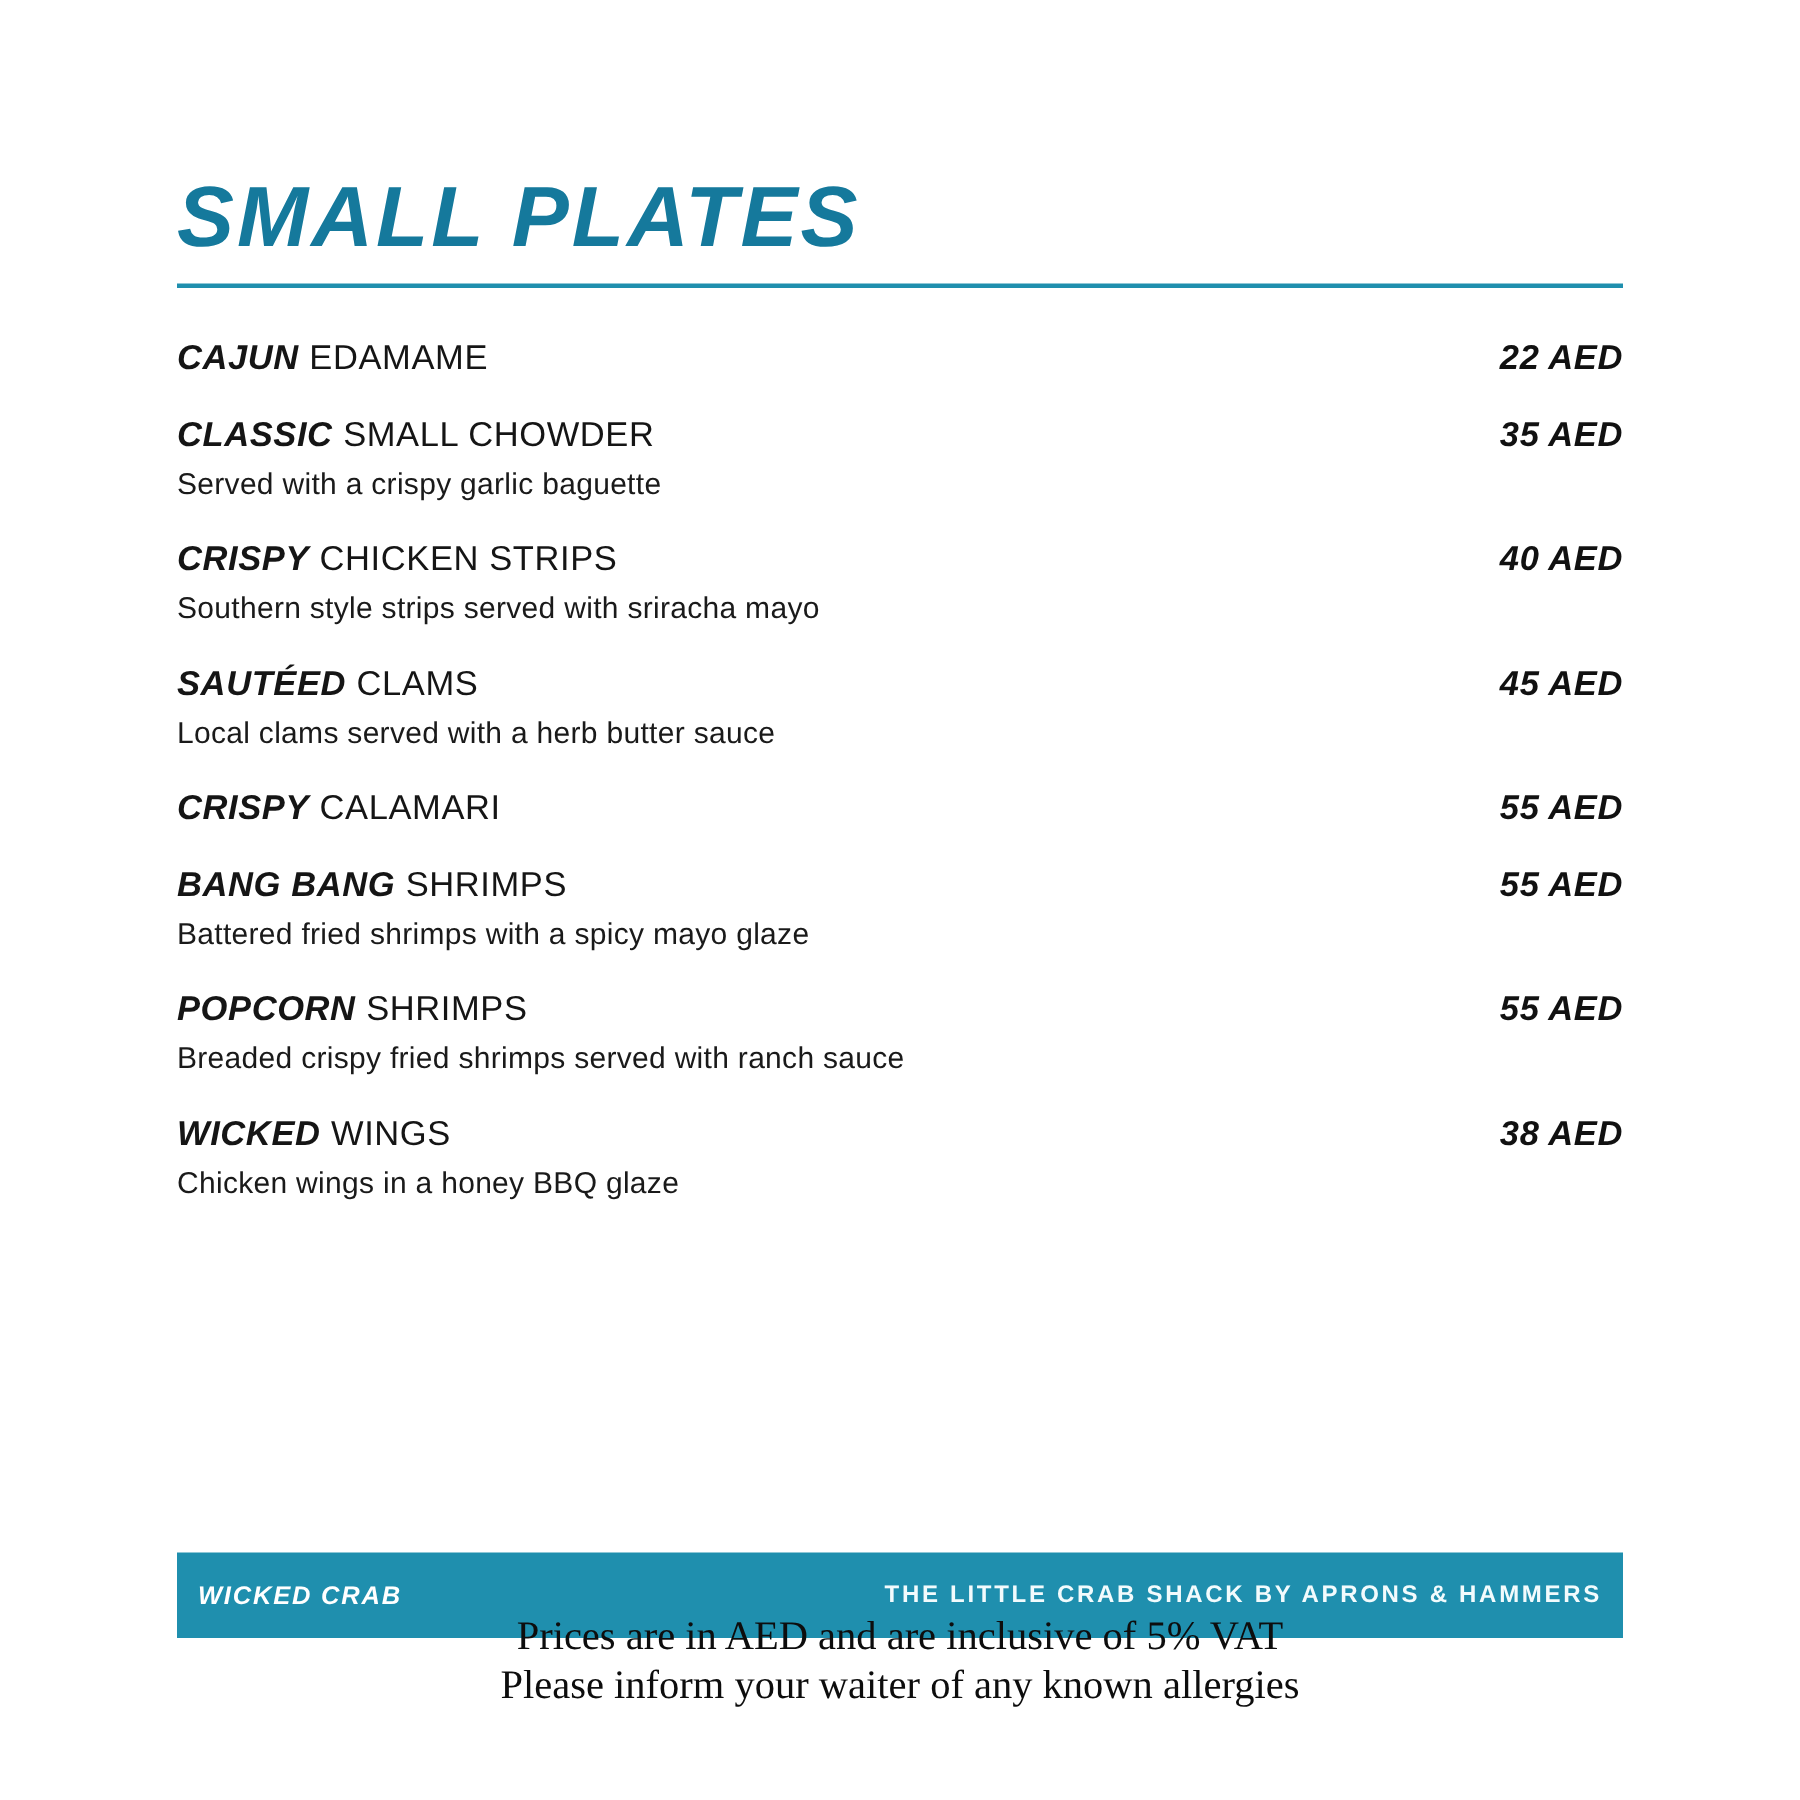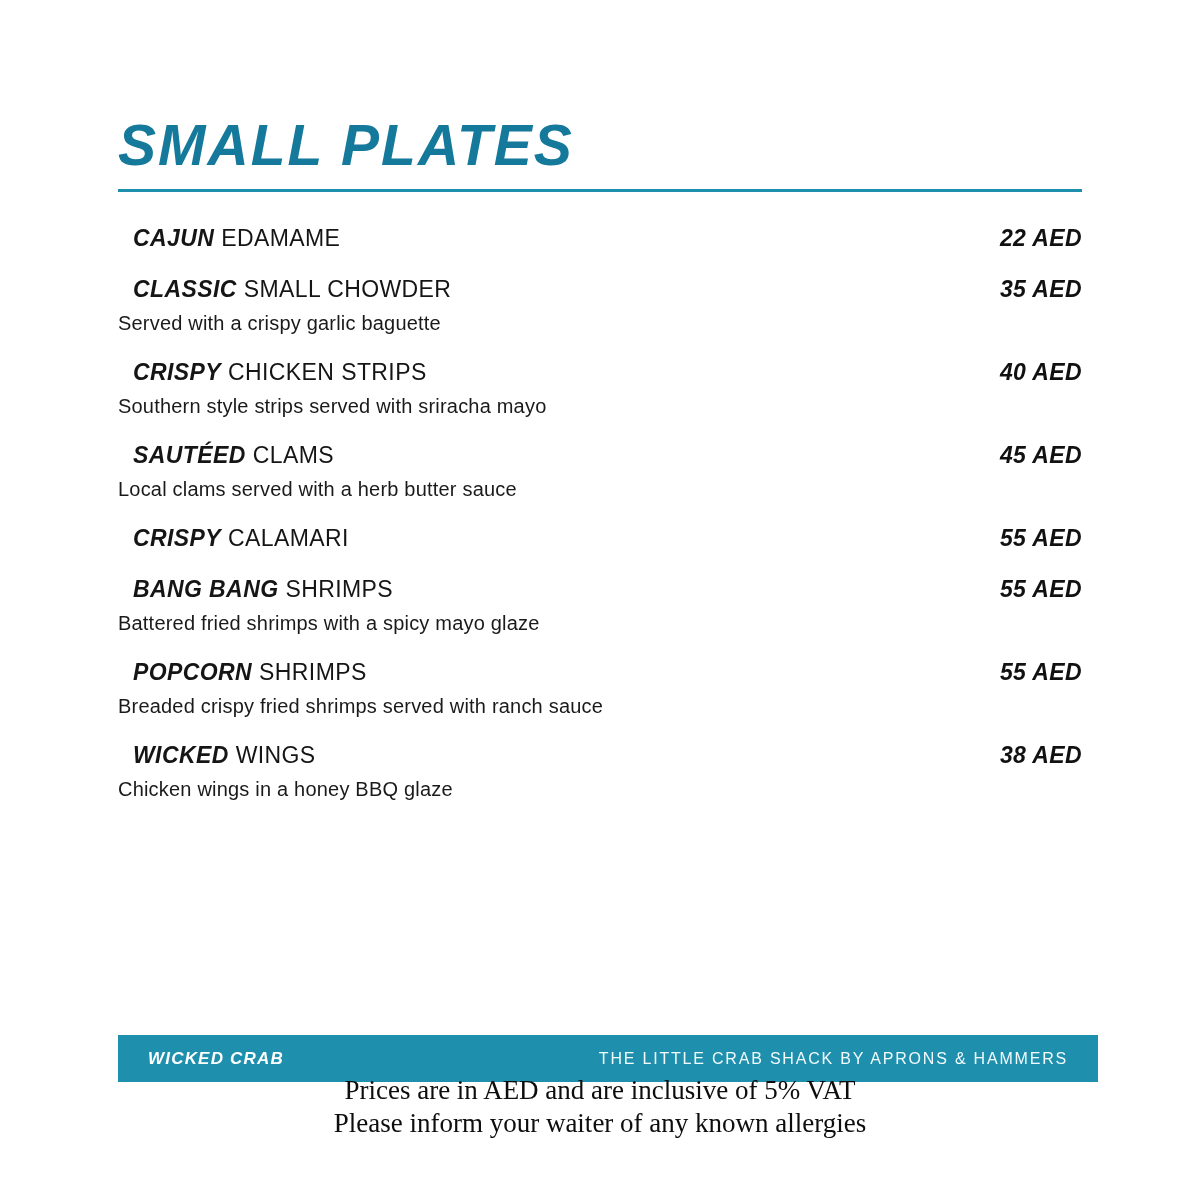--- a/index.html
+++ b/index.html
@@ -45,21 +45,20 @@
   .item-head{
     display:flex;
     justify-content:space-between;
     align-items:baseline;
   }
   .item-name{
     font-size:23px;
     line-height:1.05;
     letter-spacing:0.4px;
     color:#151515;
-    margin-left:15px;
   }
   .item-name .bold-part{
     font-weight:700;
     font-style:italic;
     margin-right:7px;
   }
   .item-name .rest-part{
     font-weight:400;
   }
   .item-price{
@@ -73,39 +72,39 @@
   .item-desc{
     margin-top:9px;
     font-size:20px;
     font-weight:400;
     letter-spacing:0.2px;
     color:var(--text-dark);
   }
   .footer-bar{
     position:absolute;
     left:118px;
-    right:102px;
+    right:118px;
     top:1035px;
-    height:47px;
+    height:57px;
     background:var(--accent-teal);
     display:flex;
     align-items:center;
     justify-content:space-between;
-    padding:0 30px;
+    padding:0 14px;
   }
   .footer-brand{
     font-size:17px;
     font-weight:700;
     font-style:italic;
     letter-spacing:1.2px;
     color:var(--footer-white);
   }
   .footer-tagline{
     font-size:16px;
-    font-weight:400;
+    font-weight:700;
     letter-spacing:1.8px;
     color:#f2fbfd;
   }
   .notes{
     position:absolute;
     left:0;
     right:0;
     top:1074px;
     text-align:center;
     font-family:"Liberation Serif", serif;

